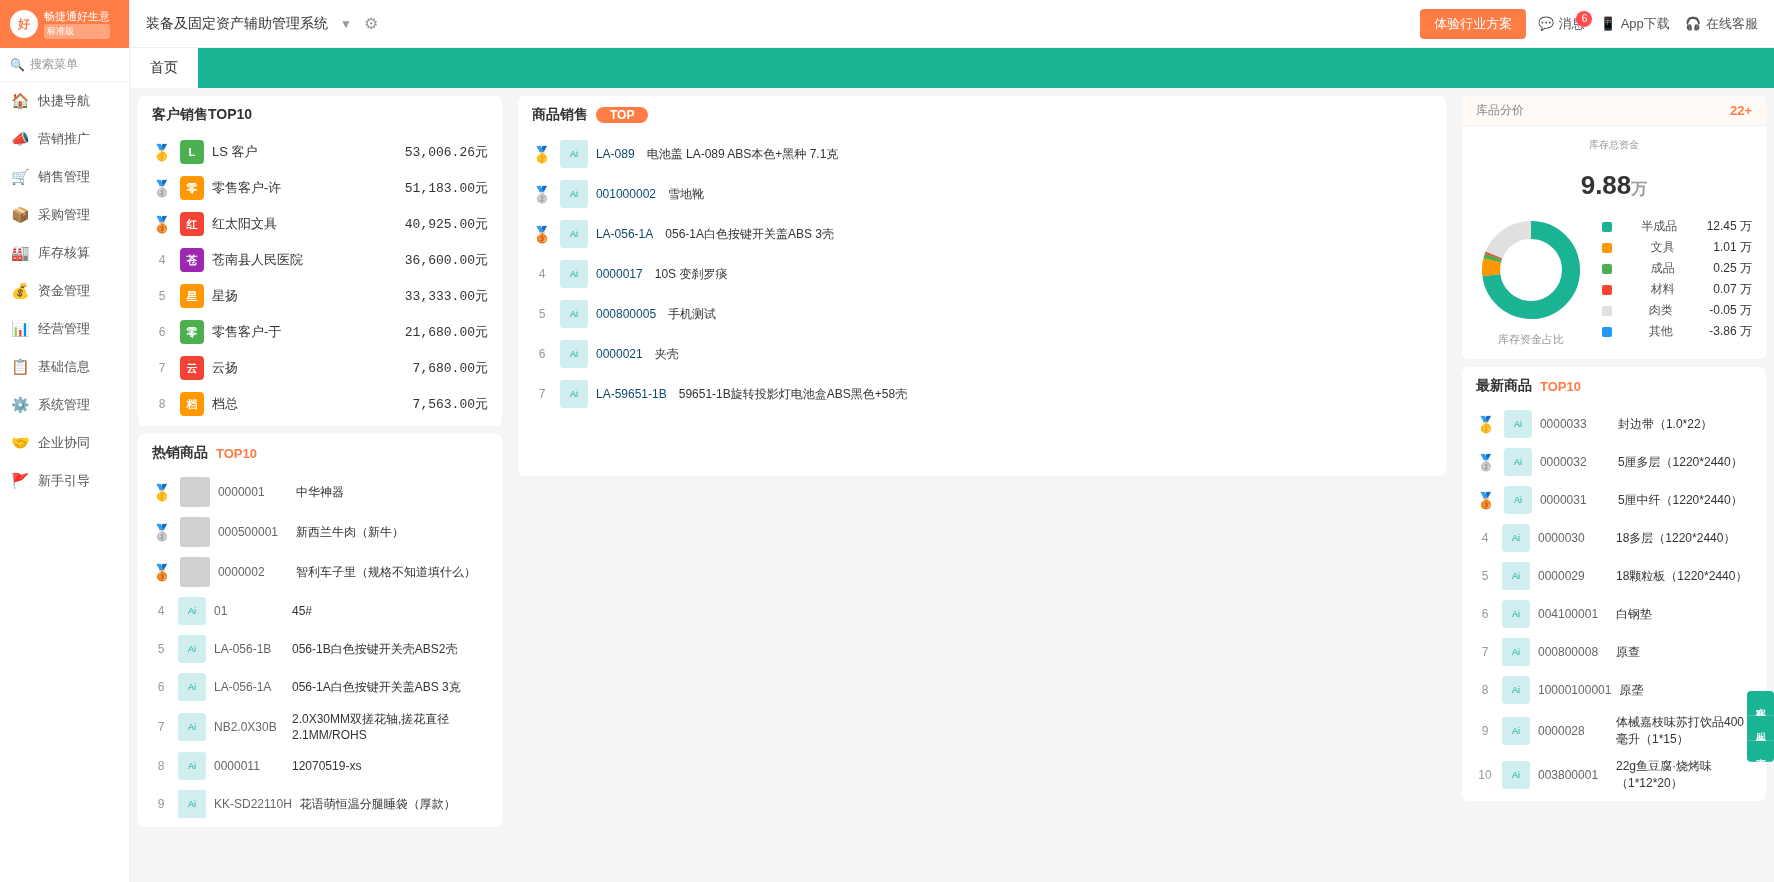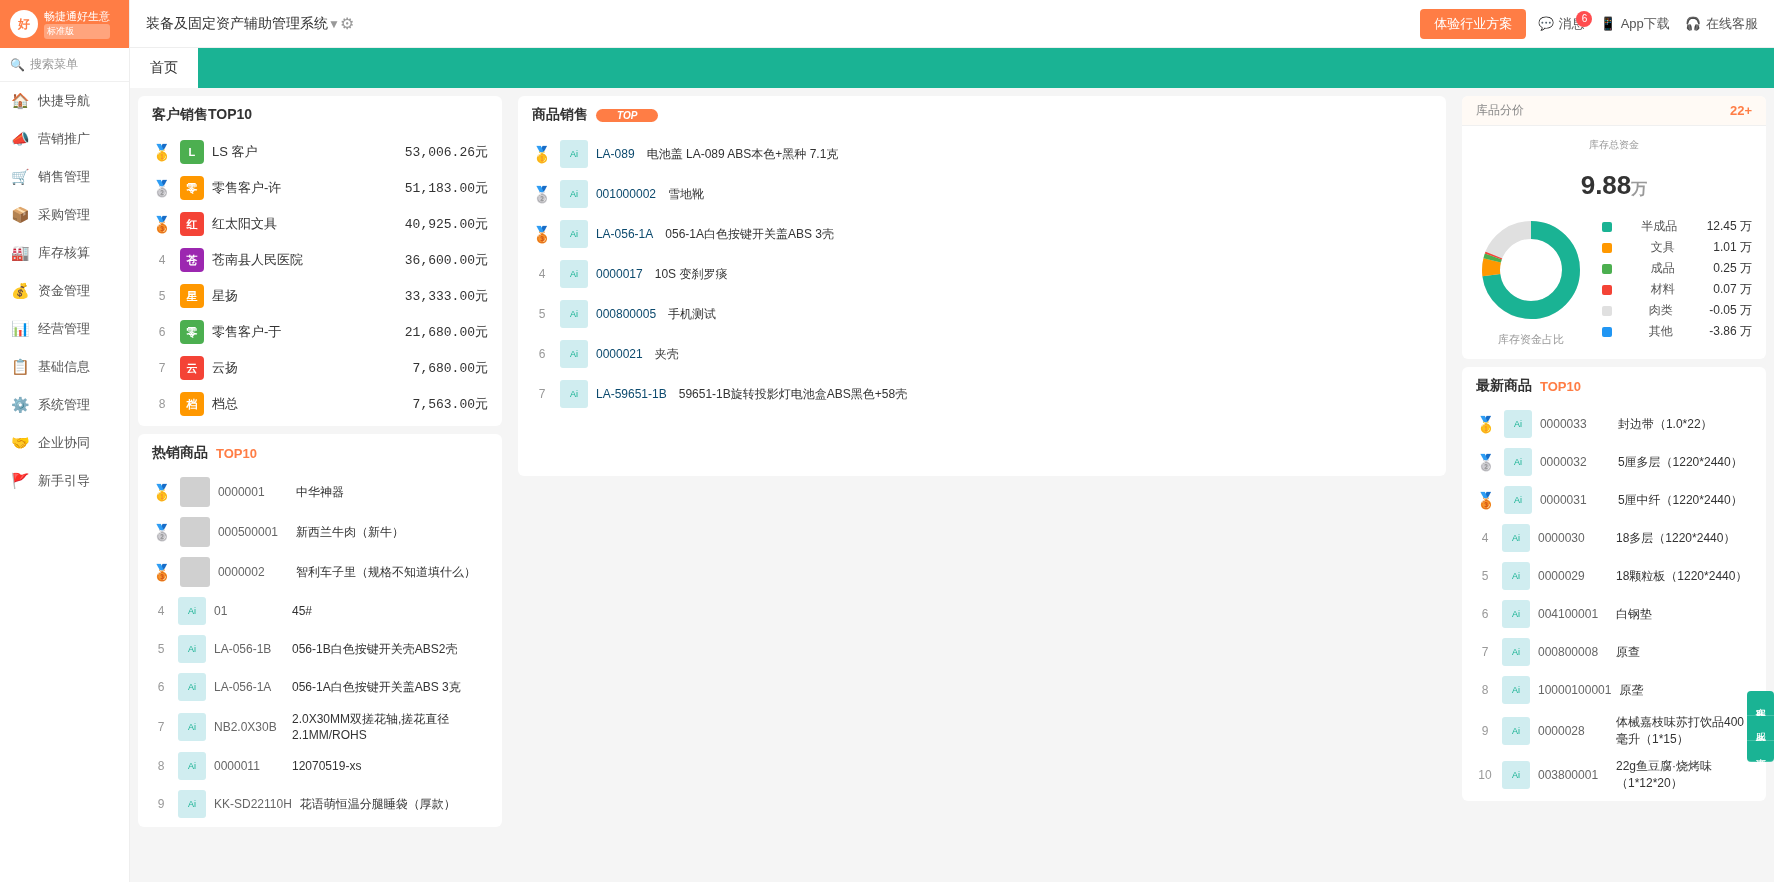--- a/index.html
+++ b/index.html
@@ -75,21 +75,21 @@
       align-items: center;
       padding: 0 16px;
       gap: 12px;
     }
     .topbar-title {
       flex: 1;
       font-size: 14px;
       color: #333;
       display: flex;
       align-items: center;
-      gap: 0;
+      gap: 12px;
     }
     .topbar-chevron { color: #999; font-size: 12px; }
     .topbar-gear { color: #999; cursor: pointer; font-size: 16px; }
     .topbar-btn {
       background: #ff7d45;
       color: #fff;
       border: none;
       border-radius: 4px;
       padding: 6px 14px;
       cursor: pointer;
@@ -177,24 +177,23 @@
       font-size: 14px;
       font-weight: bold;
       color: #333;
       display: flex;
       align-items: center;
       gap: 8px;
     }
     .card-header .badge {
       background: #ff7d45;
       color: #fff;
-      font-size: 10px;
-      padding: 1px 21px;
+      font-size: 12px;
+      padding: 1px 14px;
       border-radius: 10px;
-      font-style: italic;
     }
     .card-header .top10-label {
       color: #ff7d45;
       font-size: 13px;
       font-weight: bold;
     }
 
     
     .rank-list { padding: 4px 0; }
     .rank-item {

